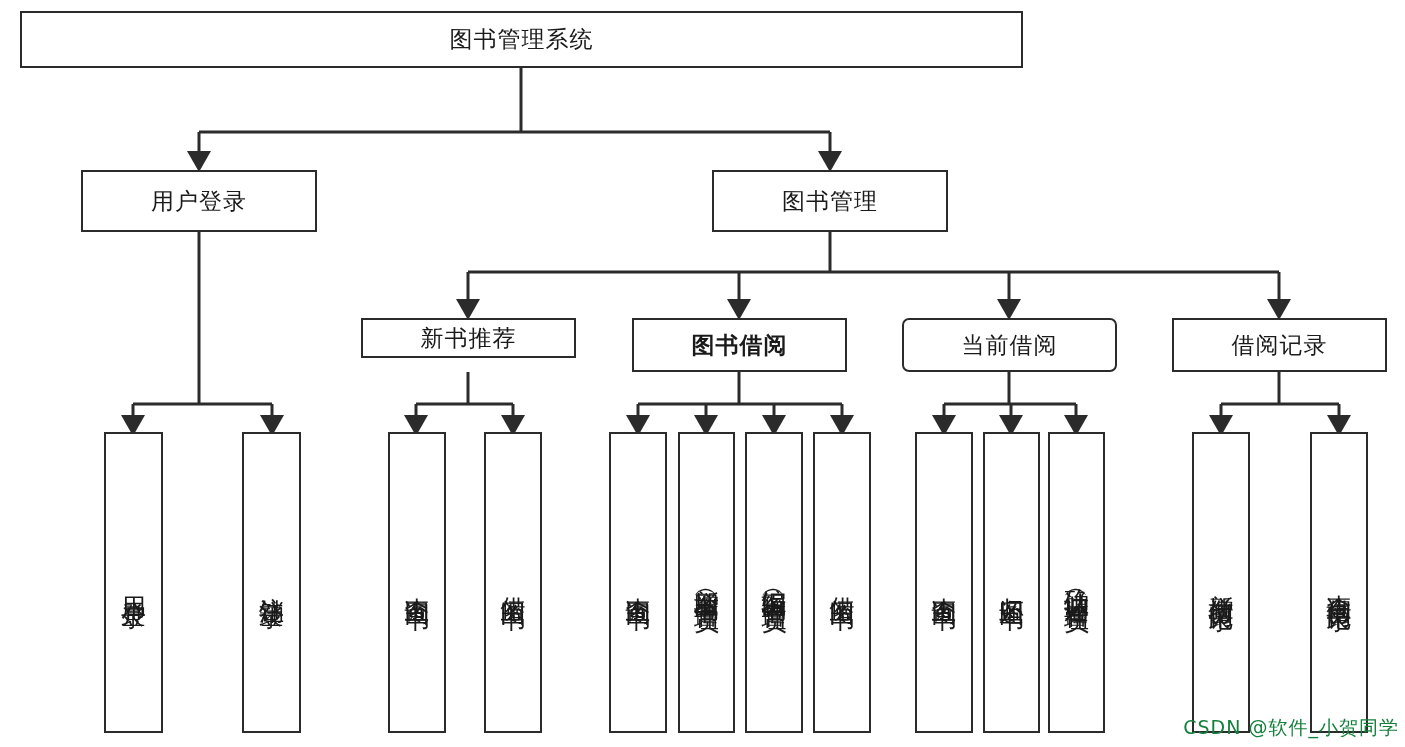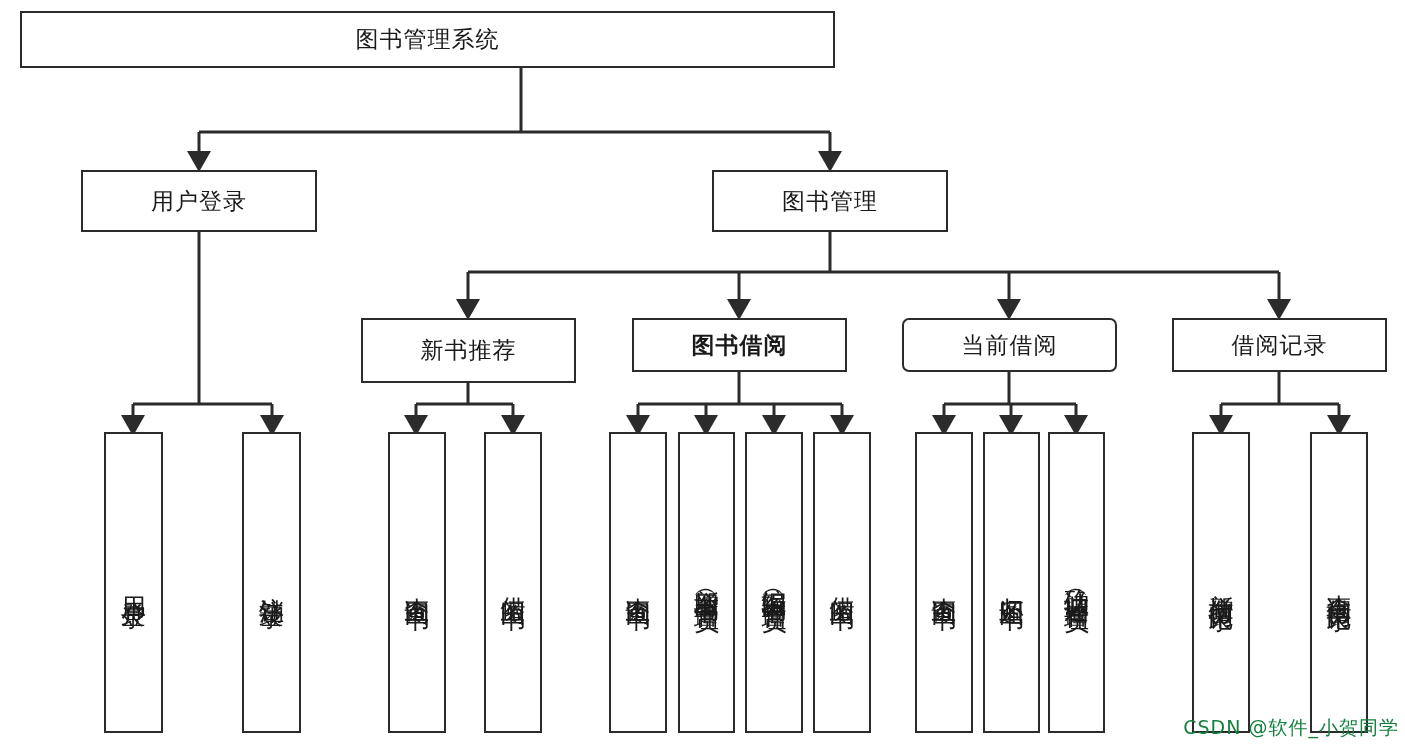--- a/index.html
+++ b/index.html
@@ -109,32 +109,32 @@
       <path d="M1011,404 L1011,424" marker-end="url(#arrow)"></path>
       <path d="M1076,404 L1076,424" marker-end="url(#arrow)"></path>
 
       <path d="M1279,372 L1279,404"></path>
       <path d="M1221,404 L1339,404"></path>
       <path d="M1221,404 L1221,424" marker-end="url(#arrow)"></path>
       <path d="M1339,404 L1339,424" marker-end="url(#arrow)"></path>
     </g>
   </svg>
 
-  <div class="node horiz" style="left:20px; top:11px; width:815px; height:57px;text-align:center;">
+  <div class="node horiz" style="left:20px; top:11px; width:1003px; height:57px;text-align:center;">
     <span>图书管理系统</span>
   </div>
 
   <div class="node horiz" style="left:81px; top:170px; width:236px; height:62px;">
     <span>用户登录</span>
   </div>
   <div class="node horiz" style="left:712px; top:170px; width:236px; height:62px;text-align:center;">
     <span>图书管理</span>
   </div>
 
-  <div class="node horiz" style="left:361px; top:318px; width:215px; height:65px;">
+  <div class="node horiz" style="left:361px; top:318px; width:215px; height:40px;">
     <span>新书推荐</span>
   </div>
   <div class="node horiz" style="left:632px; top:318px; width:215px; height:54px;font-weight:bold;">
     <span>图书借阅</span>
   </div>
   <div class="node horiz" style="left:902px; top:318px; width:215px; height:54px;border-radius:7px;">
     <span>当前借阅</span>
   </div>
   <div class="node horiz" style="left:1172px; top:318px; width:215px; height:54px;">
     <span>借阅记录</span>

